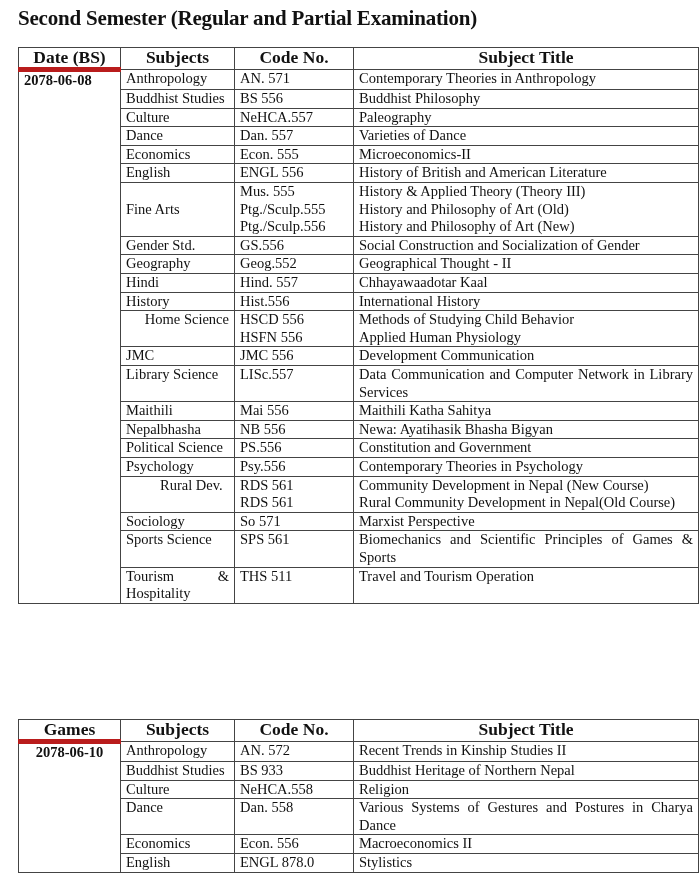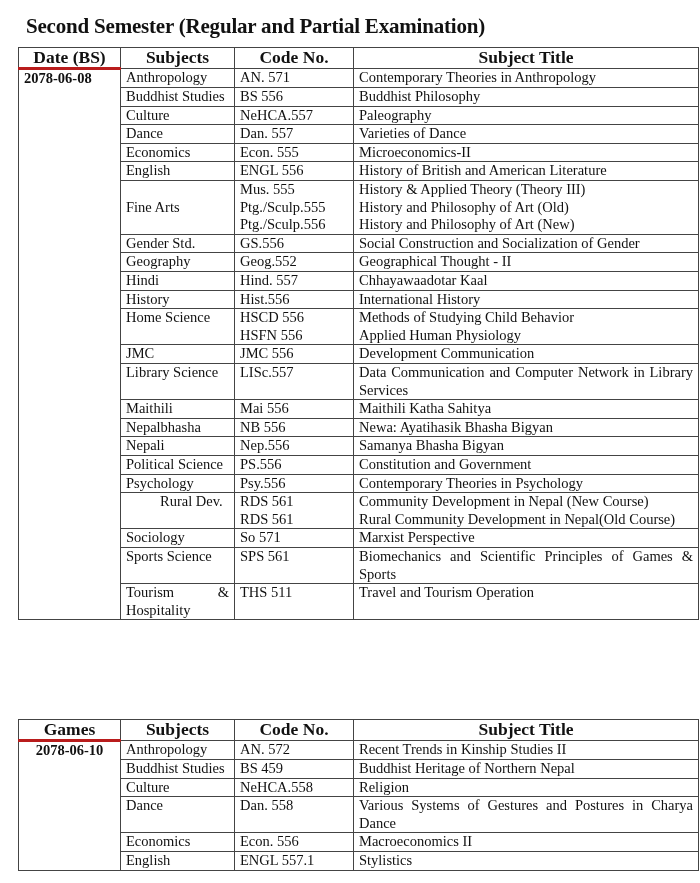--- a/index.html
+++ b/index.html
@@ -1,22 +1,22 @@
 <!DOCTYPE html>
 <html><head>
 <meta charset="utf-8">
 <style>
   html,body{margin:0;padding:0;background:#fff;}
   body{width:700px;height:883px;overflow:hidden;position:relative;font-family:"Liberation Serif",serif;color:#111;}
-  h1{position:absolute;left:18px;top:6px;margin:8px;font-size:21px;font-weight:bold;letter-spacing:-0.2px;font-family:"Liberation Serif",serif;}
+  h1{position:absolute;left:18px;top:6px;margin:0;font-size:21px;font-weight:bold;letter-spacing:-0.2px;font-family:"Liberation Serif",serif;}
   table{position:absolute;left:18px;width:680px;border-collapse:collapse;table-layout:fixed;font-size:14.5px;line-height:17.6px;}
   td,th{border:1px solid #444;padding:0 5px;vertical-align:top;}
   th{font-size:17.5px;font-weight:bold;text-align:center;line-height:19px;padding:0 4px;margin-top:20px;}
   td.date{font-weight:bold;border-top:none;border-bottom:none;}
-  tr.first td.date{border-top:3px solid #b91c1c;}
+  tr.first td.date{border-top:5px solid #b91c1c;}
   td.just{text-align:justify;text-align-last:left;}
   td.subj-just{text-align:justify;text-align-last:left;}
   .multi span{display:block;}
   col.c1{width:102px;} col.c2{width:114px;} col.c3{width:119px;} col.c4{width:345px;}
   #t1{top:47px;} #t2{top:719px;}
   #t2 td.date{text-align:center;}
   tr.last td.date{border-bottom:1px solid #444;}
 </style>
 </head>
 <body>
@@ -148,21 +148,21 @@
         <td>History</td>
         <td class="multi">
           <span>Hist.556</span>
         </td>
         <td class="multi just">
           <span>International History</span>
         </td>
       </tr>
       <tr>
         <td class="date"></td>
-        <td style="vertical-align: top;">Home Science</td>
+        <td style="vertical-align: top; text-align: right;">Home Science</td>
         <td class="multi">
           <span>HSCD 556</span>
           <span>HSFN 556</span>
         </td>
         <td class="multi just">
           <span>Methods of Studying Child Behavior</span>
           <span>Applied Human Physiology</span>
         </td>
       </tr>
       <tr>
@@ -196,30 +196,20 @@
         </td>
       </tr>
       <tr>
         <td class="date"></td>
         <td>Nepalbhasha</td>
         <td class="multi">
           <span>NB 556</span>
         </td>
         <td class="multi just">
           <span>Newa: Ayatihasik Bhasha Bigyan</span>
-        </td>
-      </tr>
-      <tr>
-        <td class="date"></td>
-        <td>Nepali</td>
-        <td class="multi">
-          <span>Nep.556</span>
-        </td>
-        <td class="multi just">
-          <span>Samanya Bhasha Bigyan</span>
         </td>
       </tr>
       <tr>
         <td class="date"></td>
         <td>Political Science</td>
         <td class="multi">
           <span>PS.556</span>
         </td>
         <td class="multi just">
           <span>Constitution and Government</span>
@@ -303,21 +293,21 @@
           <span>AN. 572</span>
         </td>
         <td class="multi just">
           <span>Recent Trends in Kinship Studies II</span>
         </td>
       </tr>
       <tr>
         <td class="date"></td>
         <td>Buddhist Studies</td>
         <td class="multi">
-          <span>BS 459</span>
+          <span>BS 933</span>
         </td>
         <td class="multi just">
           <span>Buddhist Heritage of Northern Nepal</span>
         </td>
       </tr>
       <tr>
         <td class="date"></td>
         <td>Culture</td>
         <td class="multi">
           <span>NeHCA.558</span>
@@ -343,20 +333,20 @@
           <span>Econ. 556</span>
         </td>
         <td class="multi just">
           <span>Macroeconomics II</span>
         </td>
       </tr>
       <tr class=" last">
         <td class="date"></td>
         <td>English</td>
         <td class="multi">
-          <span>ENGL 557.1</span>
+          <span>ENGL 878.0</span>
         </td>
         <td class="multi just">
           <span>Stylistics</span>
         </td>
       </tr>
     </tbody>
 </table>
 
 </body></html>

